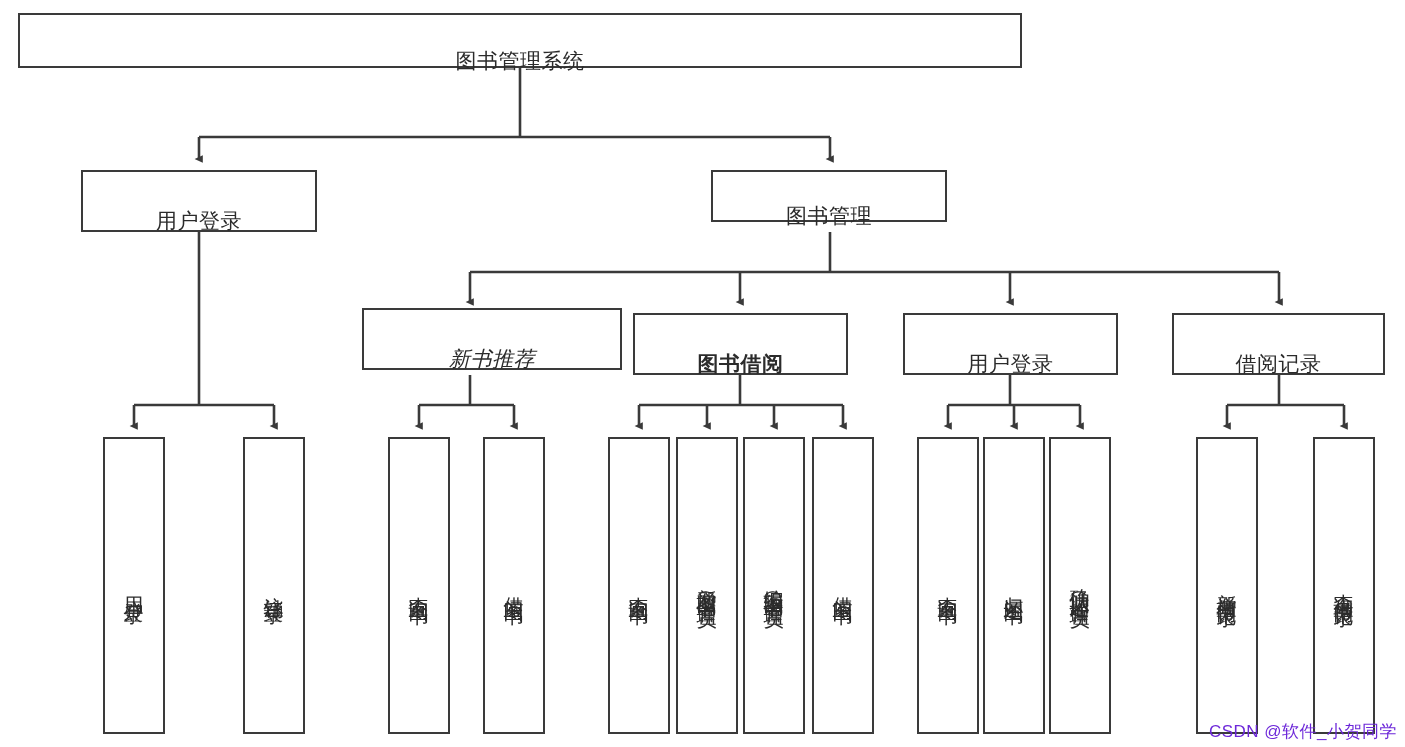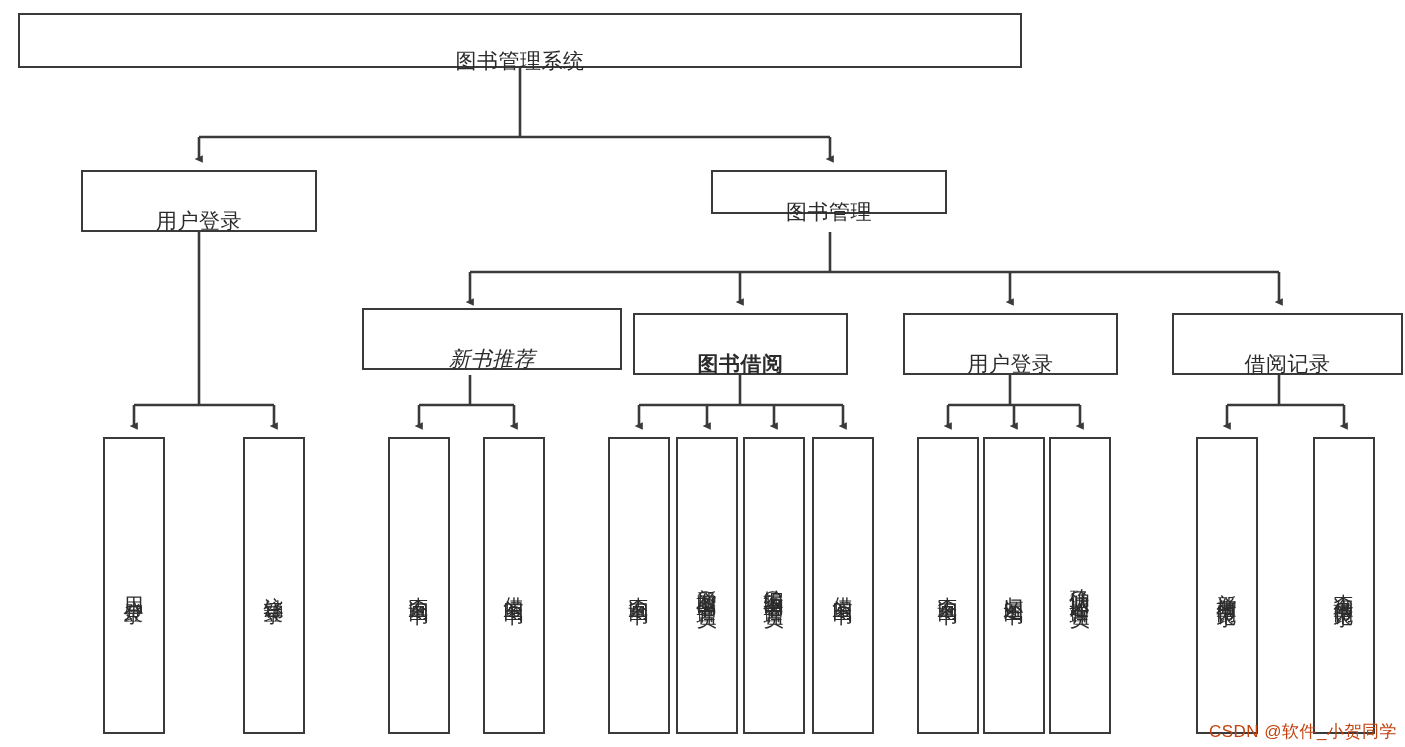--- a/index.html
+++ b/index.html
@@ -55,21 +55,21 @@
     font-size: 20px;
     letter-spacing: 3px;
     line-height: 1;
     max-height: 100%;
   }
   #watermark {
     position: absolute;
     right: 8px;
     bottom: 4px;
     font-size: 17px;
-    color: #c2410c;
+    color: #6d28d9;
     letter-spacing: 0.5px;
     white-space: nowrap;
     pointer-events: none;
   }
 </style>
 </head>
 <body>
 
 <div id="diagram-root">
 
@@ -123,34 +123,34 @@
     </g>
   </svg>
 
   <div class="node horizontal" style="left:18px; top:13px; width:1004px; height:55px;">
     <span class="label">图书管理系统</span>
   </div>
 
   <div class="node horizontal" style="left:81px; top:170px; width:236px; height:62px;">
     <span class="label">用户登录</span>
   </div>
-  <div class="node horizontal" style="left:711px; top:170px; width:236px; height:44px;">
+  <div class="node horizontal" style="left:711px; top:170px; width:236px; height:52px;">
     <span class="label">图书管理</span>
   </div>
 
   <div class="node horizontal" style="left:362px; top:308px; width:260px; height:62px;font-style:italic;">
     <span class="label">新书推荐</span>
   </div>
   <div class="node horizontal" style="left:633px; top:313px; width:215px; height:62px;font-weight:bold;">
     <span class="label">图书借阅</span>
   </div>
   <div class="node horizontal" style="left:903px; top:313px; width:215px; height:62px;">
     <span class="label">用户登录</span>
   </div>
-  <div class="node horizontal" style="left:1172px; top:313px; width:231px; height:62px;">
+  <div class="node horizontal" style="left:1172px; top:313px; width:213px; height:62px;">
     <span class="label">借阅记录</span>
   </div>
 
   <div class="node vertical" style="left:103px; top:437px; width:62px; height:297px;">
     <span class="label">用户登录</span>
   </div>
   <div class="node vertical" style="left:243px; top:437px; width:62px; height:297px;">
     <span class="label">注销登录</span>
   </div>
 

